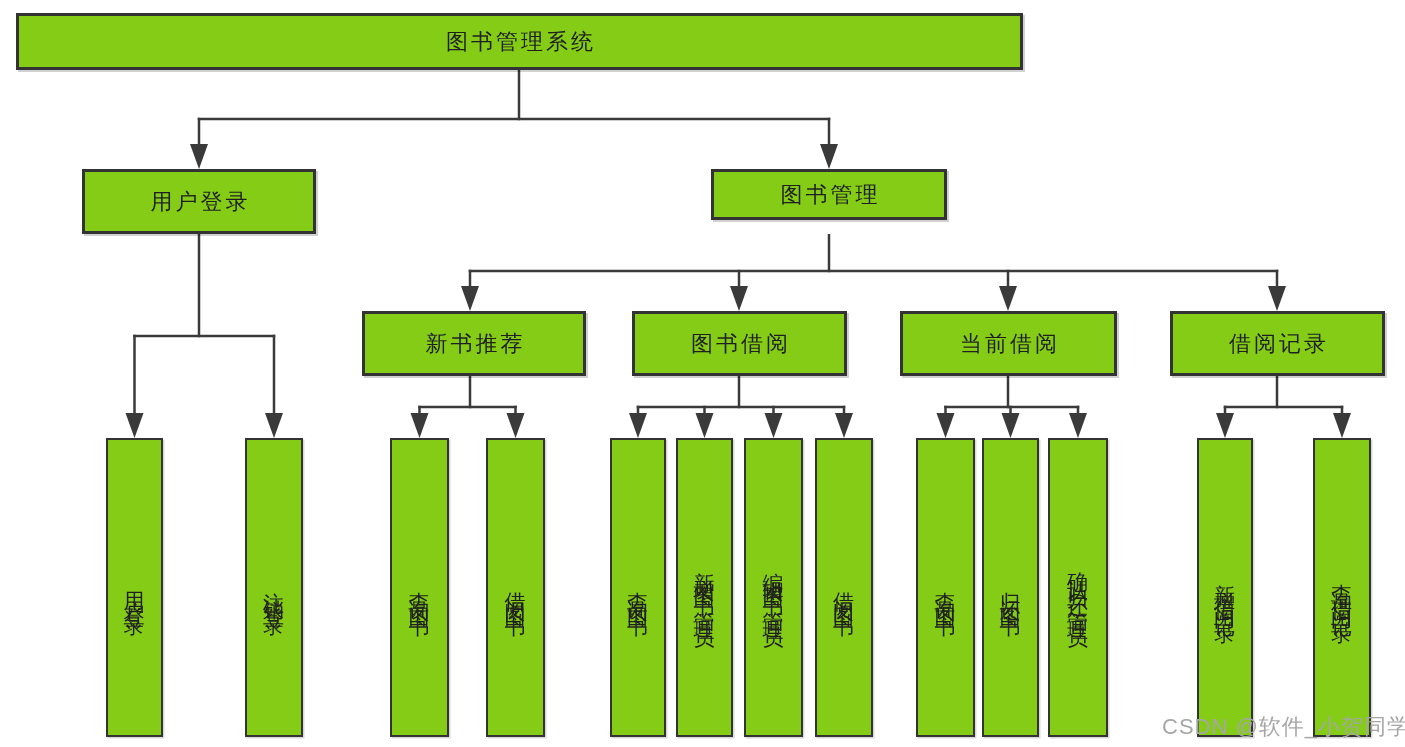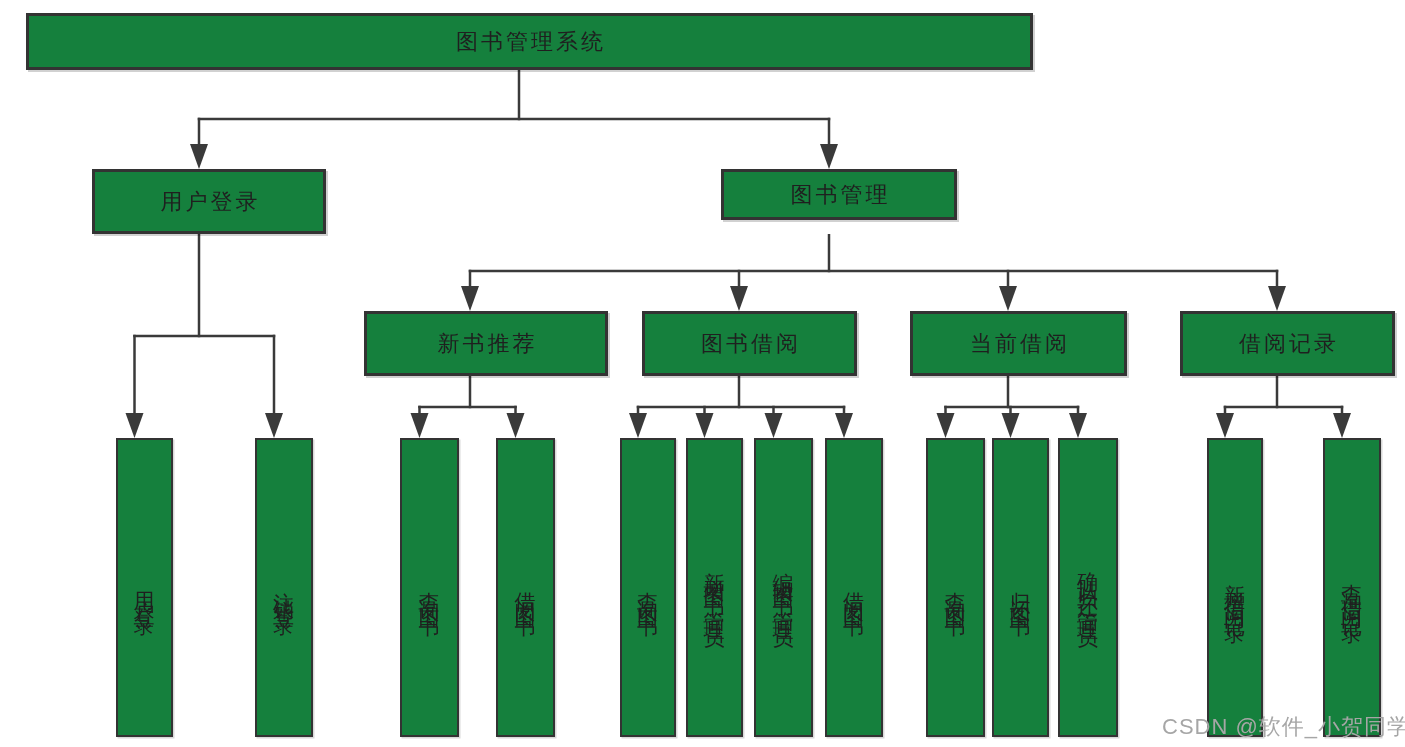--- a/index.html
+++ b/index.html
@@ -9,26 +9,25 @@
     background:#ffffff;
     font-family:"Liberation Sans","DejaVu Sans",sans-serif;
     overflow:hidden;
   }
   .connectors{position:absolute;left:0;top:0;width:1405px;height:747px;}
   .connectors line{stroke:#3a3a3a;stroke-width:2.5;}
   .connectors polygon{fill:#3a3a3a;stroke:none;}
   .node{
     position:absolute;
     box-sizing:border-box;
-    background:#15803d;
+    background:#84cc16;
     border:3px solid #333333;
     box-shadow:2px 2px 0 rgba(0,0,0,0.18);
     display:flex;align-items:center;justify-content:center;
     color:#1f1f1f;
-    margin-left:10px;
   }
   .node.h{
     font-size:22px;
     letter-spacing:3px;
     text-indent:3px;
     white-space:nowrap;
   }
   .node.v{
     top:438px;height:299px;
     border-width:2px;
@@ -128,21 +127,21 @@
       <line x1="1342" y1="405.75" x2="1342" y2="414"></line>
       <polygon points="1333,413 1351,413 1342,438"></polygon>
     </g>
   </svg>
 
   <div class="node h" style="left:16px;top:13px;width:1007px;height:57px">图书管理系统</div>
 
   <div class="node h" style="left:82px;top:169px;width:234px;height:65px">用户登录</div>
   <div class="node h" style="left:711px;top:169px;width:236px;height:51px">图书管理</div>
 
-  <div class="node h" style="left:354px;top:311px;width:244px;height:65px">新书推荐</div>
+  <div class="node h" style="left:362px;top:311px;width:224px;height:65px">新书推荐</div>
   <div class="node h" style="left:900px;top:311px;width:217px;height:65px">当前借阅</div>
   <div class="node h" style="left:632px;top:311px;width:215px;height:65px">图书借阅</div>
   <div class="node h" style="left:1170px;top:311px;width:215px;height:65px">借阅记录</div>
 
   <div class="node v" style="left:106px;width:57px">用户登录</div>
   <div class="node v" style="left:245px;width:58px">注销登录</div>
 
   <div class="node v" style="left:390px;width:59px">查询图书</div>
   <div class="node v" style="left:486px;width:59px">借阅图书</div>
 

